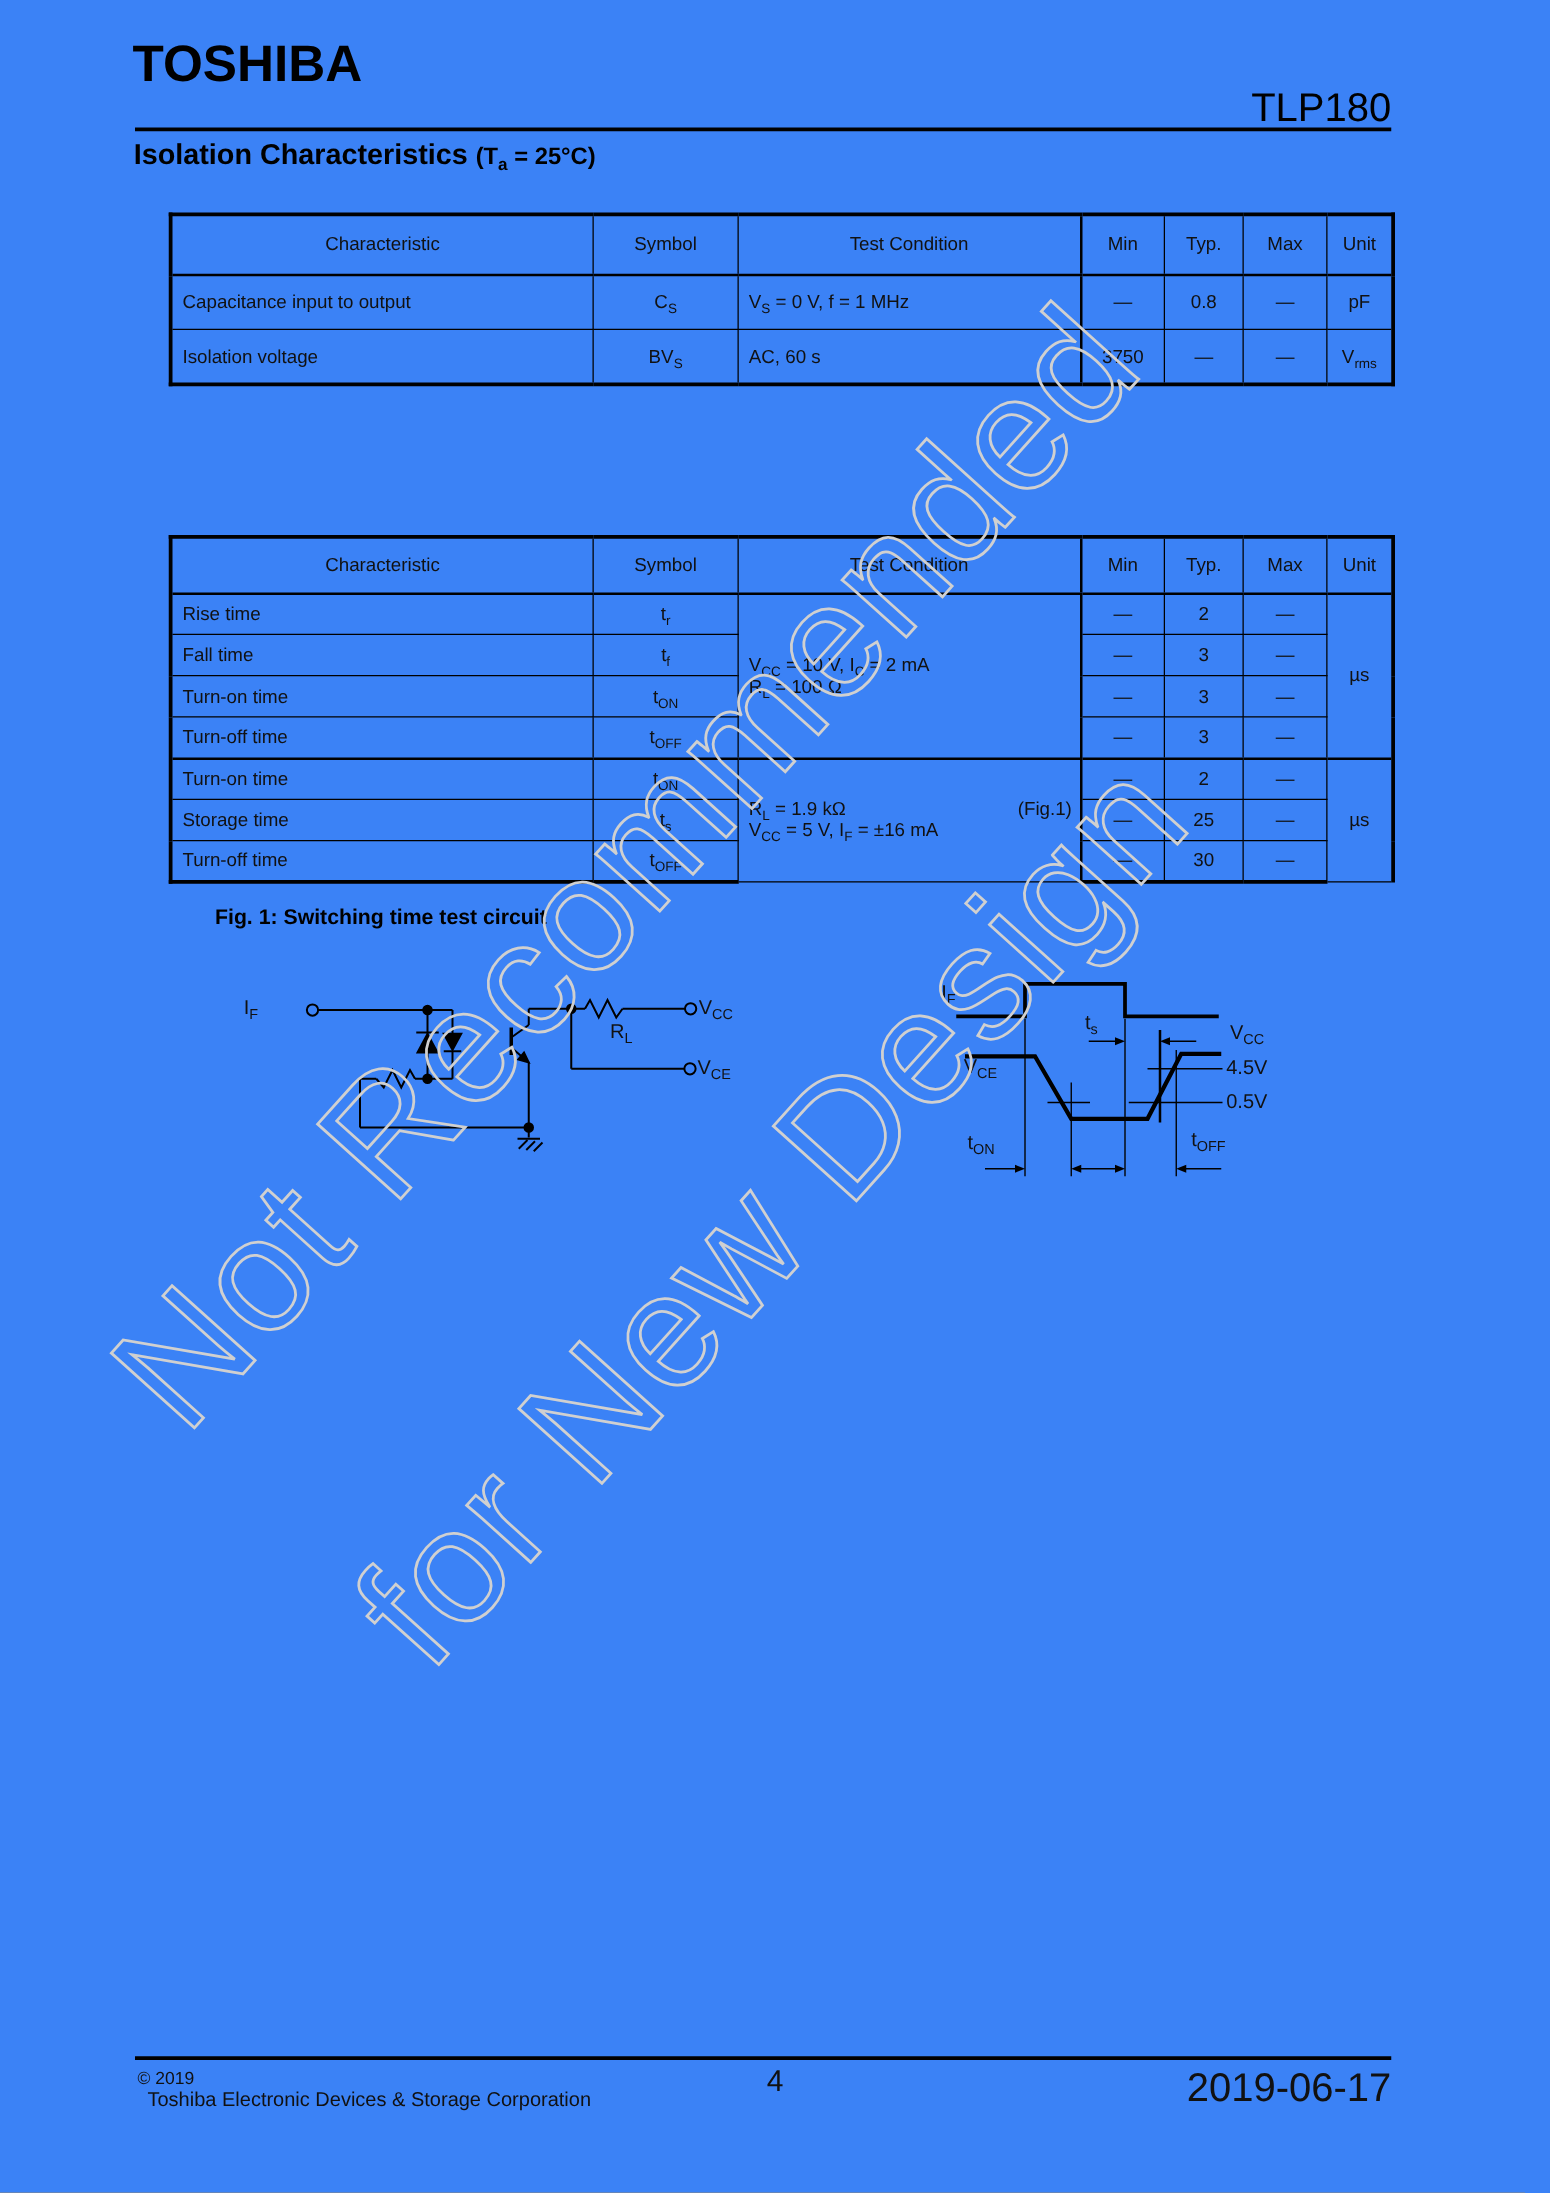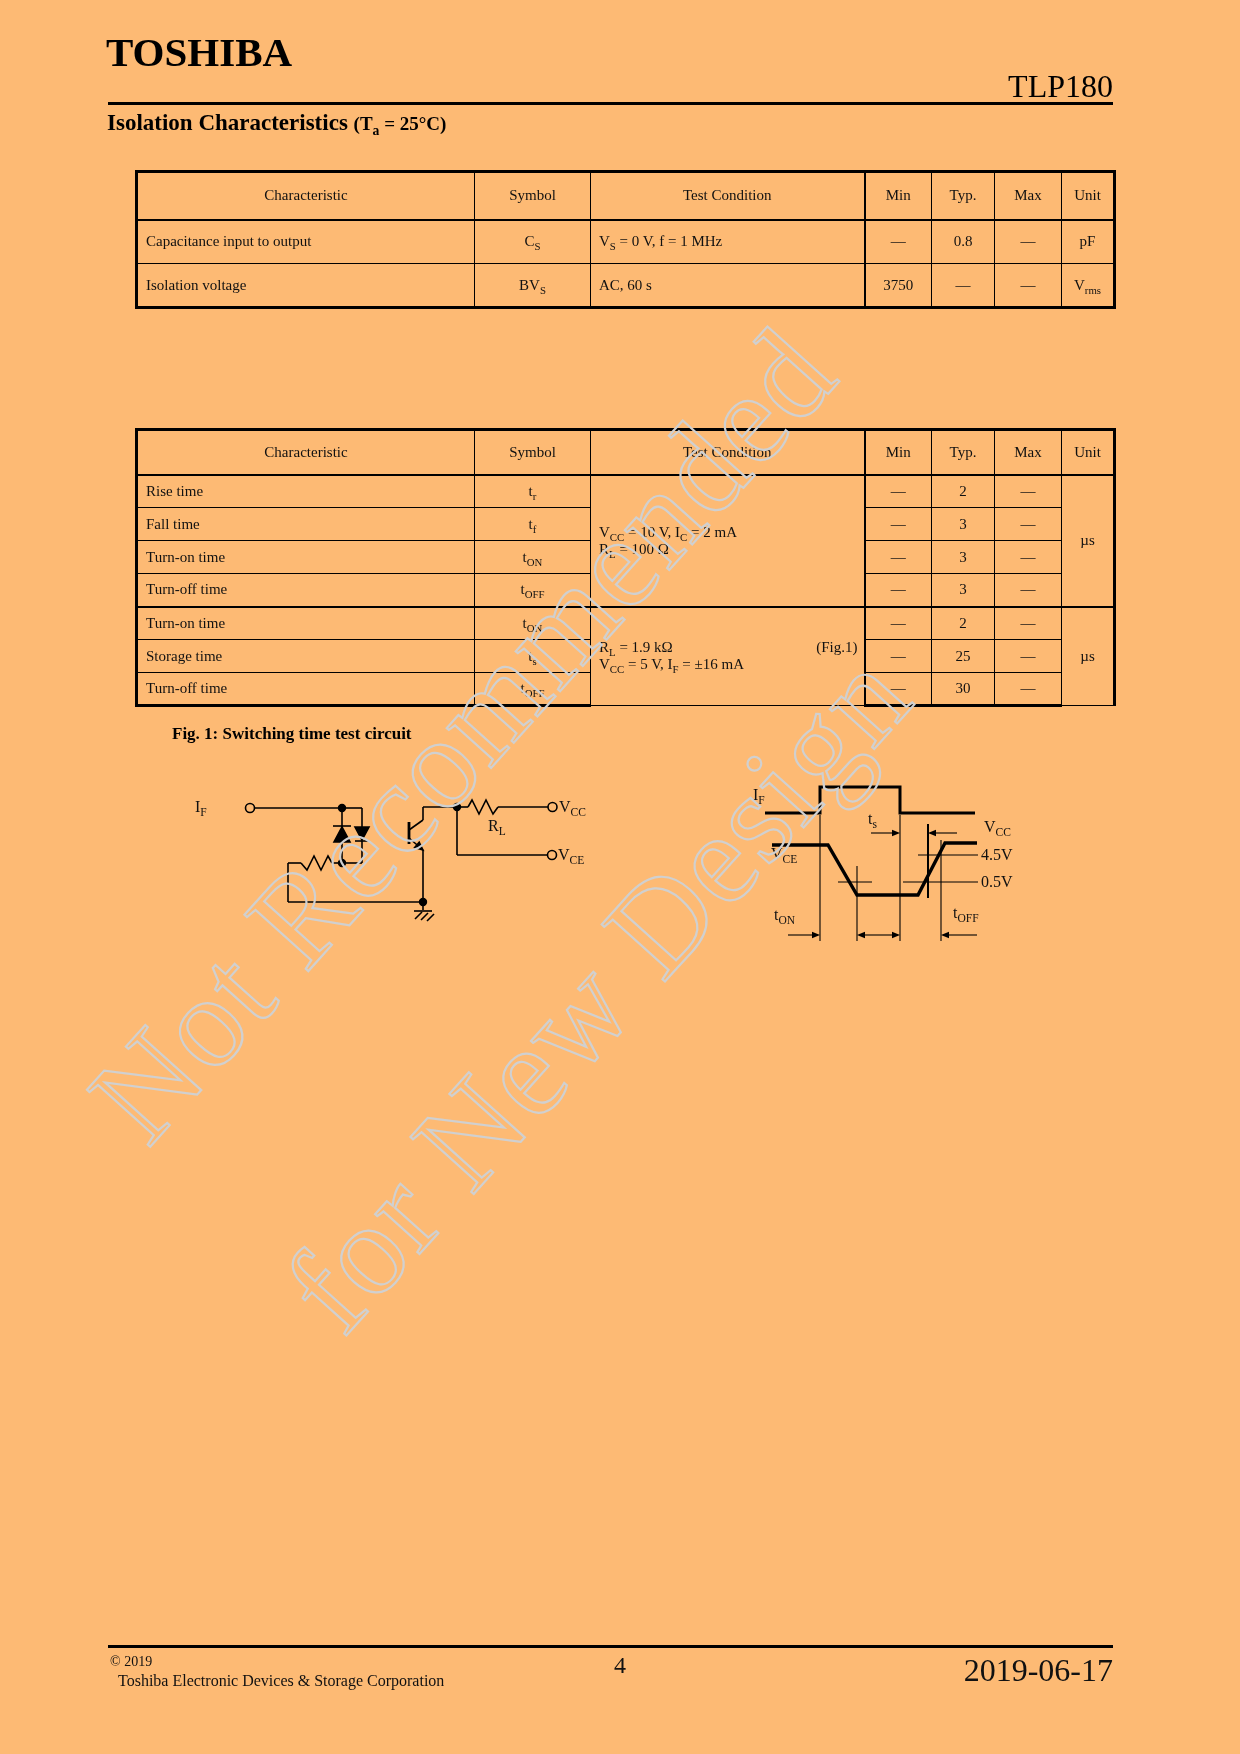--- a/index.html
+++ b/index.html
@@ -1,19 +1,19 @@
 <!DOCTYPE html>
 <html><head>
 <meta charset="utf-8">
 <style>
   * { margin:0; padding:0; box-sizing:border-box; }
   html,body { background:#888; }
   .page {
-    position:relative; width:1240px; height:1754px; background:#fdba74;
-    font-family:Liberation Serif, serif; color:#111; overflow:hidden;
+    position:relative; width:1240px; height:1754px; background:#3b82f6;
+    font-family:Liberation Sans, sans-serif; color:#111; overflow:hidden;
     margin:0 auto;
   }
   sub { font-size:0.72em; line-height:0; }
   
   .logo { position:absolute; left:106px; top:28px; font-size:41px; font-weight:bold; letter-spacing:0px; color:#000; }
   .part-number { position:absolute; right:127px; top:68px; font-size:32px; color:#000;margin-left:44px; }
   .top-rule { position:absolute; left:108px; top:102px; width:1005px; height:3px; background:#000; }
   
   .section-title { position:absolute; left:107px; font-size:23px; font-weight:bold; color:#000; }
   .section-title .cond { font-size:19px; font-weight:bold; }

